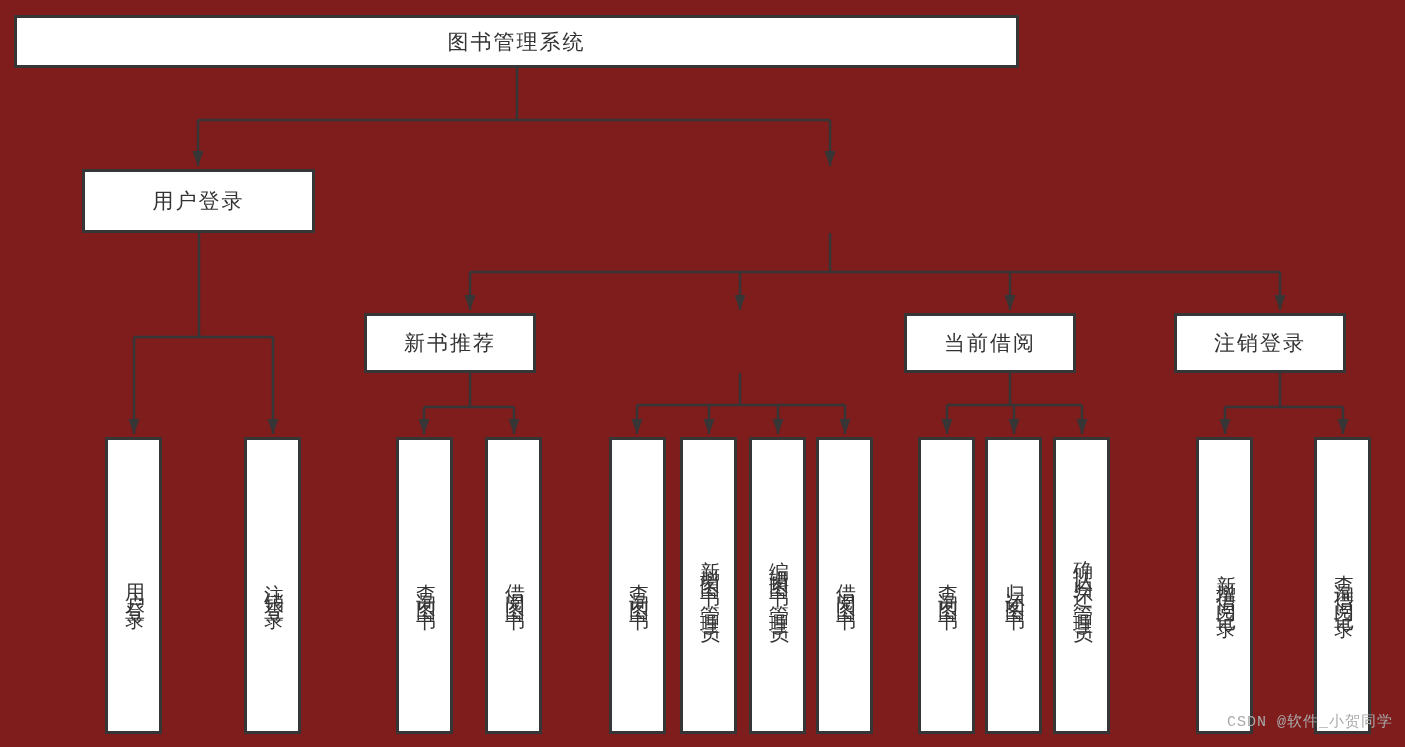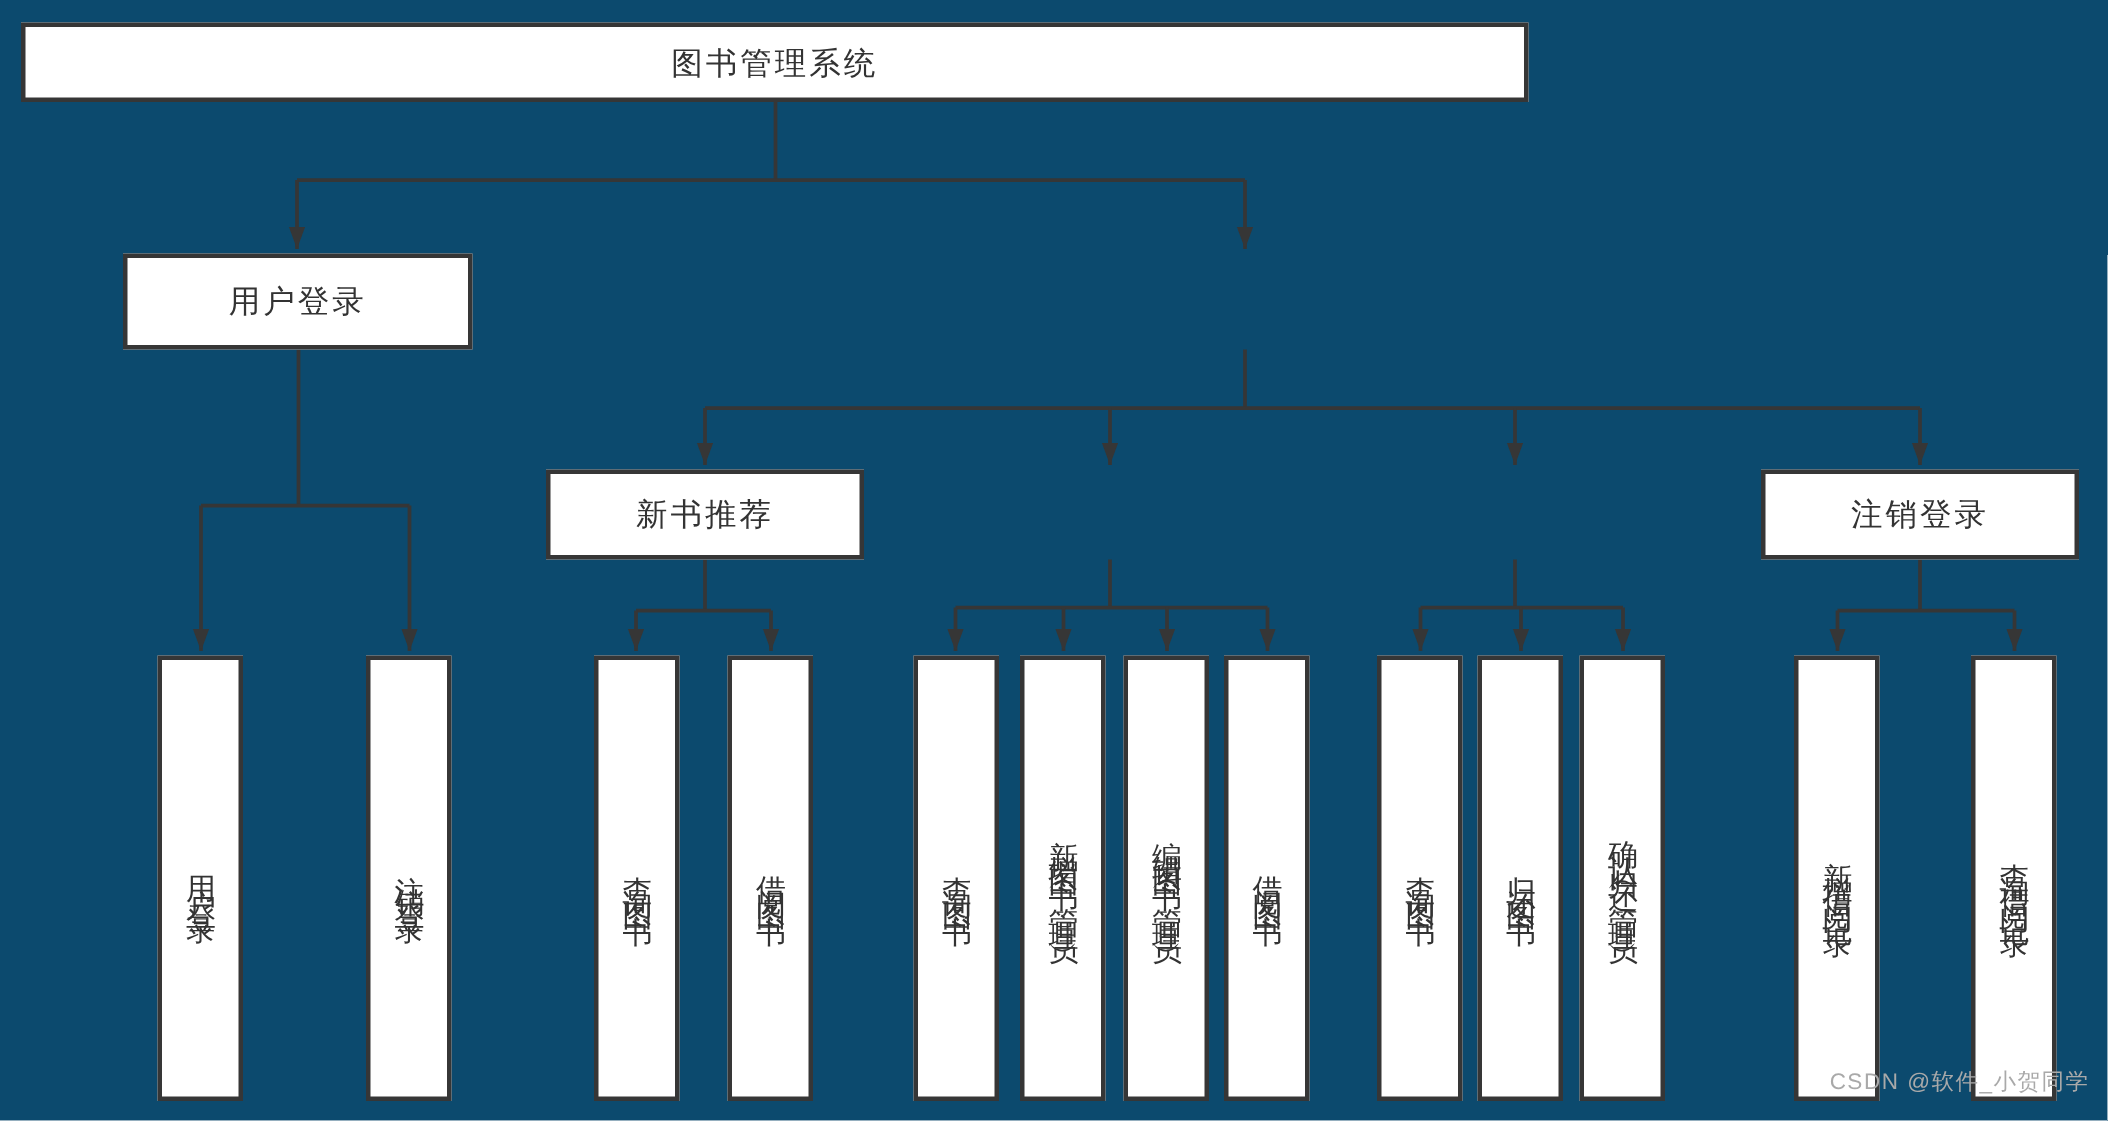--- a/index.html
+++ b/index.html
@@ -4,22 +4,22 @@
 <style>
   html, body {
     margin: 0;
     padding: 0;
     background: #ffffff;
   }
   .canvas {
     position: relative;
     width: 1405px;
     height: 747px;
-    background: #0c4a6e;
-    font-family: Liberation Sans, sans-serif;
+    background: #7f1d1d;
+    font-family: Liberation Mono, monospace;
     overflow: hidden;
   }
   .connectors {
     position: absolute;
     left: 0;
     top: 0;
     width: 1405px;
     height: 747px;
   }
   .node {
@@ -33,21 +33,21 @@
     justify-content: center;
     text-align: center;
   }
   .h-node {
     font-size: 21px;
     letter-spacing: 2px;
     white-space: nowrap;
   }
   .root-node    { left: 14px;  top: 15px;  width: 1005px; height: 53px; }
   .lvl2-node    { top: 169px; width: 233px; height: 64px; }
-  .lvl3-node    { top: 313px; width: 212px; height: 60px; }
+  .lvl3-node    { top: 313px; width: 172px; height: 60px; }
 
   .leaf-node {
     top: 437px;
     width: 57px;
     height: 297px;
     writing-mode: vertical-rl;
     text-orientation: mixed;
     font-size: 20px;
     letter-spacing: 9px;
     line-height: 1;
@@ -116,20 +116,21 @@
       <path d="M1225,407 L1225,434" marker-end="url(#arrow)"></path>
       <path d="M1343,407 L1343,434" marker-end="url(#arrow)"></path>
     </g>
   </svg>
 
   <div class="node h-node root-node">图书管理系统</div>
 
   <div class="node h-node lvl2-node" style="left:82px;">用户登录</div>
 
   <div class="node h-node lvl3-node" style="left:364px;">新书推荐</div>
+  <div class="node h-node lvl3-node" style="left:904px;">当前借阅</div>
   <div class="node h-node lvl3-node" style="left:1174px;">注销登录</div>
 
   <div class="node leaf-node" style="left:105px;">用户登录</div>
   <div class="node leaf-node" style="left:244px;">注销登录</div>
 
   <div class="node leaf-node" style="left:396px;">查询图书</div>
   <div class="node leaf-node" style="left:485px;">借阅图书</div>
 
   <div class="node leaf-node" style="left:609px;">查询图书</div>
   <div class="node leaf-node" style="left:680px;">新增图书（管理员）</div>

